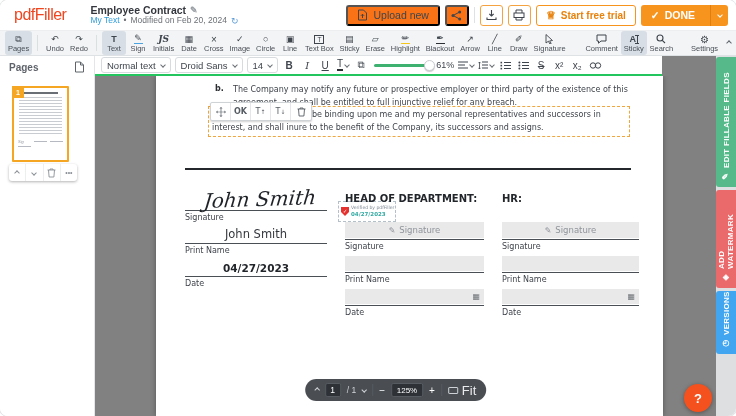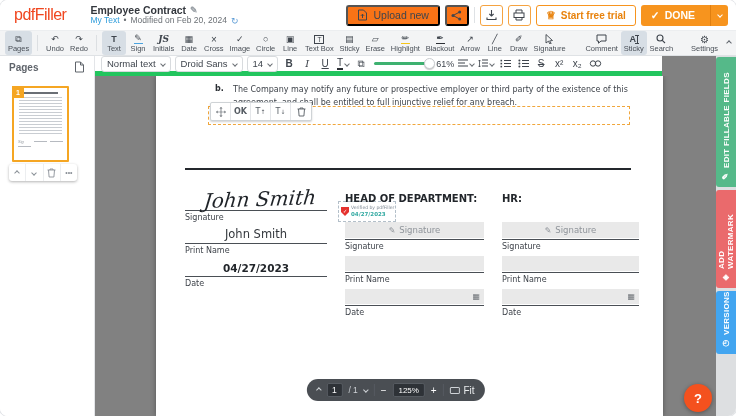--- a/index.html
+++ b/index.html
@@ -57,21 +57,21 @@
   .t-sigrow { display:flex; gap:3px; margin-top:4px; }
   .t-sigrow .c { flex:1; }
   .t-sigrow .c i { display:block; font-size:4px; color:#9aa0a6; font-style:italic; }
   .t-sigrow .c b { display:block; height:1px; background:#b6bac0; margin-top:2px; }
   .thumb-ctrl { position:absolute; left:9px; top:108px; width:68px; height:17px; background:#fff; border-radius:3px; box-shadow:0 1px 3px rgba(0,0,0,.3); display:flex; }
   .thumb-ctrl .cc { flex:1; display:flex; align-items:center; justify-content:center; color:#8a9097; border-right:1px solid #eceef0; font-size:7px; }
   .thumb-ctrl .cc:last-child { border-right:none; }
 
   .center { flex:1; display:flex; flex-direction:column; min-width:0; }
   .format-row { height:20px; display:flex; }
-  .format-bar { width:567px; background:#fff; border-bottom:5px solid #22c55e; display:flex; align-items:center; padding:0 6px; gap:4px; font-size:10px; color:#3f454d; }
+  .format-bar { width:567px; background:#fff; border-bottom:2px solid #22c55e; display:flex; align-items:center; padding:0 6px; gap:4px; font-size:10px; color:#3f454d; }
   .format-fill { flex:1; background:#818181; }
   .fsel { display:flex; align-items:center; gap:5px; border:1px solid #d8dbde; border-radius:3px; height:16px; padding:0 5px; font-size:9.5px; color:#3f454d; }
   .fbtn { display:flex; align-items:center; justify-content:center; min-width:14px; height:16px; font-size:10px; color:#3f454d; gap:2px; }
   .slider { width:56px; height:3px; background:#3EB170; border-radius:2px; position:relative; margin:0 2px; }
   .slider .thumb-k { position:absolute; right:-5px; top:-4px; width:11px; height:11px; border-radius:50%; background:#fff; border:1px solid #c9ccd0; box-shadow:0 1px 1px rgba(0,0,0,.2); }
   .pct { font-size:9px; color:#3f454d; }
 
   .canvas { flex:1; position:relative; background:#818181; overflow:hidden; }
   .page { position:absolute; left:61px; top:0; width:507px; height:340px; background:#fff; box-shadow:0 0 5px rgba(0,0,0,.35); font-family:"DejaVu Sans", sans-serif; color:#3e434a; }
   .marker { position:absolute; font-size:8px; font-weight:bold; color:#2b2f34; }
@@ -439,21 +439,21 @@
         <div class="format-fill"></div>
       </div>
 
       <div class="canvas">
         <div class="page">
 
           <span class="marker" style="left:59px;top:8px;">b.</span>
           <div class="ptext" style="left:77px;top:8px;width:402px;">The Company may notify any future or prospective employer or third party of the existence of this agreement, and shall be entitled to full injunctive relief for any breach.</div>
 
           <span class="marker" style="left:59px;top:35px;">c.</span>
-          <div class="c-box"><span class="c-spacer"></span></div>
+          <div class="c-box"><span class="c-spacer"></span><span>be binding upon me and my personal representatives and successors in interest, and shall inure to the benefit of the Company, its successors and assigns.</span></div>
 
           <div class="minibar">
             <span class="mb">
                 <svg width="10" height="10" viewBox="0 0 14 14">
                   <path d="M7 0l2.2 2.2H4.8zM7 14l2.2-2.2H4.8zM0 7l2.2-2.2v4.4zM14 7l-2.2-2.2v4.4z" fill="#565c63"></path>
                   <path d="M6.5 2h1v10h-1zM2 6.5h10v1H2z" fill="#565c63"></path>
                 </svg>
               </span>
             <span class="mb" style="font-weight:bold;">OK</span>
             <span class="mb">
@@ -548,21 +548,21 @@
         <div class="pill">
           <span class="chv up" style="color:#cfd3d7;"></span>
           <span class="box pg">1</span>
           <span class="sm">/ 1</span>
           <span class="chv" style="color:#cfd3d7;"></span>
           <span class="pdiv"></span>
           <span class="op">−</span>
           <span class="box zm">125%</span>
           <span class="op">+</span>
           <span class="pdiv"></span>
-          <span style="display:flex;align-items:center;gap:4px;font-size:10px;">
+          <span style="display:flex;align-items:center;gap:4px;font-size:13px;">
             <span class="fit-ic"></span>
             <span>Fit</span>
           </span>
         </div>
 
         <div class="help">?</div>
       </div>
     </div>
 
     <div class="right-rail">

